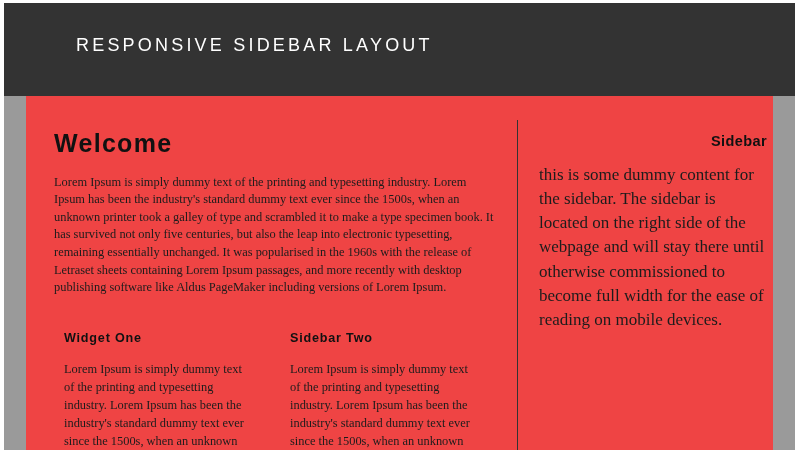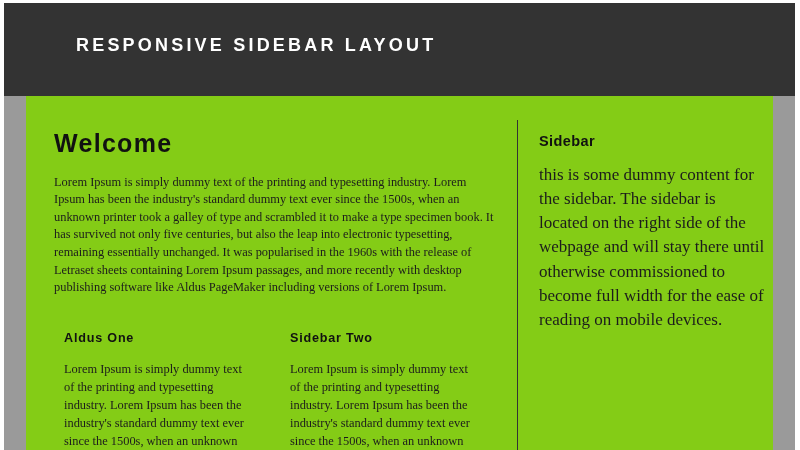--- a/index.html
+++ b/index.html
@@ -44,33 +44,33 @@
     box-sizing: border-box;
   }
   .site-header h1 {
     margin: 0;
     position: absolute;
     left: 72px;
     top: 32px;
     color: #ffffff;
     font-family: "Liberation Sans", sans-serif;
     font-size: 18px;
-    font-weight: bold;
+    font-weight: normal;
     letter-spacing: 3.2px;
     white-space: nowrap;
   }
 
   
   .content {
     position: absolute;
     left: 26px;
     top: 96px;
     width: 747px;
     height: 354px;
-    background: #84cc16;
+    background: #ef4444;
     box-sizing: border-box;
   }
 
   
   .divider {
     position: absolute;
     left: 491px;
     top: 24px;
     bottom: 0;
     width: 1px;
@@ -136,20 +136,21 @@
     width: 228px;
   }
   .sidebar h2 {
     margin: 0;
     padding-top: 37px;
     font-family: "Liberation Sans", sans-serif;
     font-size: 14.5px;
     font-weight: bold;
     letter-spacing: 0.4px;
     color: #111111;
+    text-align: right;
   }
   .sidebar p {
     margin: 14px 0 0 0;
     width: 226px;
     font-family: "Liberation Serif", serif;
     font-size: 17px;
     line-height: 1.42;
     color: #1c1c1c;
   }
 </style>
@@ -168,21 +169,21 @@
   <div class="content">
 
     <div class="divider"></div>
 
     <section class="main">
       <h2>Welcome</h2>
       <p class="intro">Lorem Ipsum is simply dummy text of the printing and typesetting industry. Lorem Ipsum has been the industry's standard dummy text ever since the 1500s, when an unknown printer took a galley of type and scrambled it to make a type specimen book. It has survived not only five centuries, but also the leap into electronic typesetting, remaining essentially unchanged. It was popularised in the 1960s with the release of Letraset sheets containing Lorem Ipsum passages, and more recently with desktop publishing software like Aldus PageMaker including versions of Lorem Ipsum.</p>
 
       <div class="widgets">
         <article class="widget">
-          <h3>Aldus One</h3>
+          <h3>Widget One</h3>
           <p>Lorem Ipsum is simply dummy text of the printing and typesetting industry. Lorem Ipsum has been the industry's standard dummy text ever since the 1500s, when an unknown printer took a galley of type and scrambled it to make a type specimen book</p>
         </article>
         <article class="widget">
           <h3>Sidebar Two</h3>
           <p>Lorem Ipsum is simply dummy text of the printing and typesetting industry. Lorem Ipsum has been the industry's standard dummy text ever since the 1500s, when an unknown printer took a galley of type and scrambled it to make a type specimen book.</p>
         </article>
       </div>
     </section>
 
     <aside class="sidebar">

